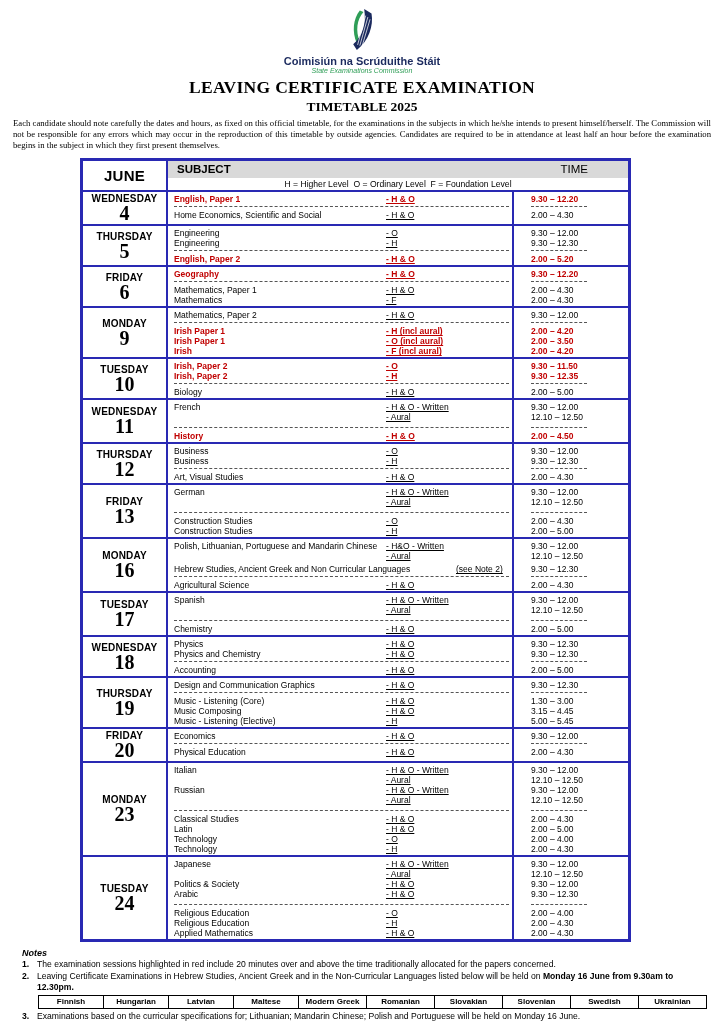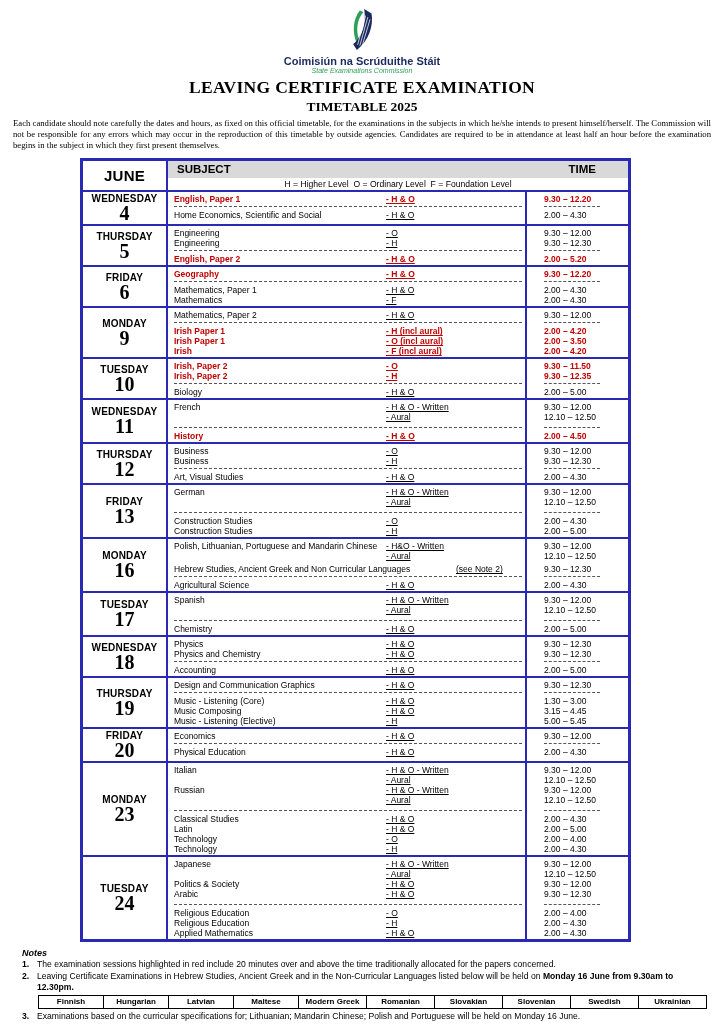--- a/index.html
+++ b/index.html
@@ -28,32 +28,32 @@
     margin:7px 0 0 80px;width:551px;border:3px solid var(--blue);background:#fff;
   }
   .tt-header{display:flex;height:29px;}
   .june-cell{
     width:85px;border-right:2px solid var(--blue);display:flex;align-items:center;
     justify-content:center;font-weight:bold;font-size:15px;letter-spacing:.3px;
   }
   .tt-header-right{flex:1;display:flex;flex-direction:column;}
   .tt-header-grey{background:var(--grey);height:17px;position:relative;}
   .subject-label{position:absolute;left:9px;top:2px;font-weight:bold;font-size:11.5px;}
-  .time-label{position:absolute;right:32px;top:2px;font-weight:bold;font-size:11.5px;}
+  .time-label{position:absolute;right:40px;top:2px;font-weight:normal;font-size:11.5px;}
   .legend-row{flex:1;display:flex;align-items:center;justify-content:center;}
   .legend{font-size:8.6px;white-space:pre;}
   .day-row{display:flex;border-top:2px solid var(--blue);}
   .date-cell{
     width:85px;border-right:2px solid var(--blue);display:flex;flex-direction:column;
     align-items:center;justify-content:center;padding:1px 0;
   }
   .weekday{font-size:10px;font-weight:bold;letter-spacing:.2px;}
   .datenum{font-family:"Liberation Serif",serif;font-weight:bold;font-size:20px;line-height:.95;}
   .content-cell{flex:1;padding:2px 0 1px 0;position:relative;}
-  .time-cell{width:103px;border-left:2px solid var(--blue);padding:2px 0 1px 0;}
+  .time-cell{width:116px;border-left:2px solid var(--blue);padding:2px 0 1px 0;}
   .eline{position:relative;height:10px;font-size:8.5px;line-height:10px;white-space:nowrap;}
   .eline .subj{position:absolute;left:6px;}
   .eline .lvl{position:absolute;left:218px;text-decoration:underline;}
   .eline .lvl.notepos{left:288px;}
   .tline{height:10px;font-size:8.5px;line-height:10px;padding-left:17px;white-space:nowrap;}
   .redtxt{color:var(--red);font-weight:bold;}
   .sep-line{height:6px;position:relative;}
   .sep-dash{position:absolute;left:6px;right:3px;top:2px;border-top:1px dashed #555;}
   .sep-dash.time-dash{left:17px;right:auto;width:56px;}
   .gap-line{height:3px;}

